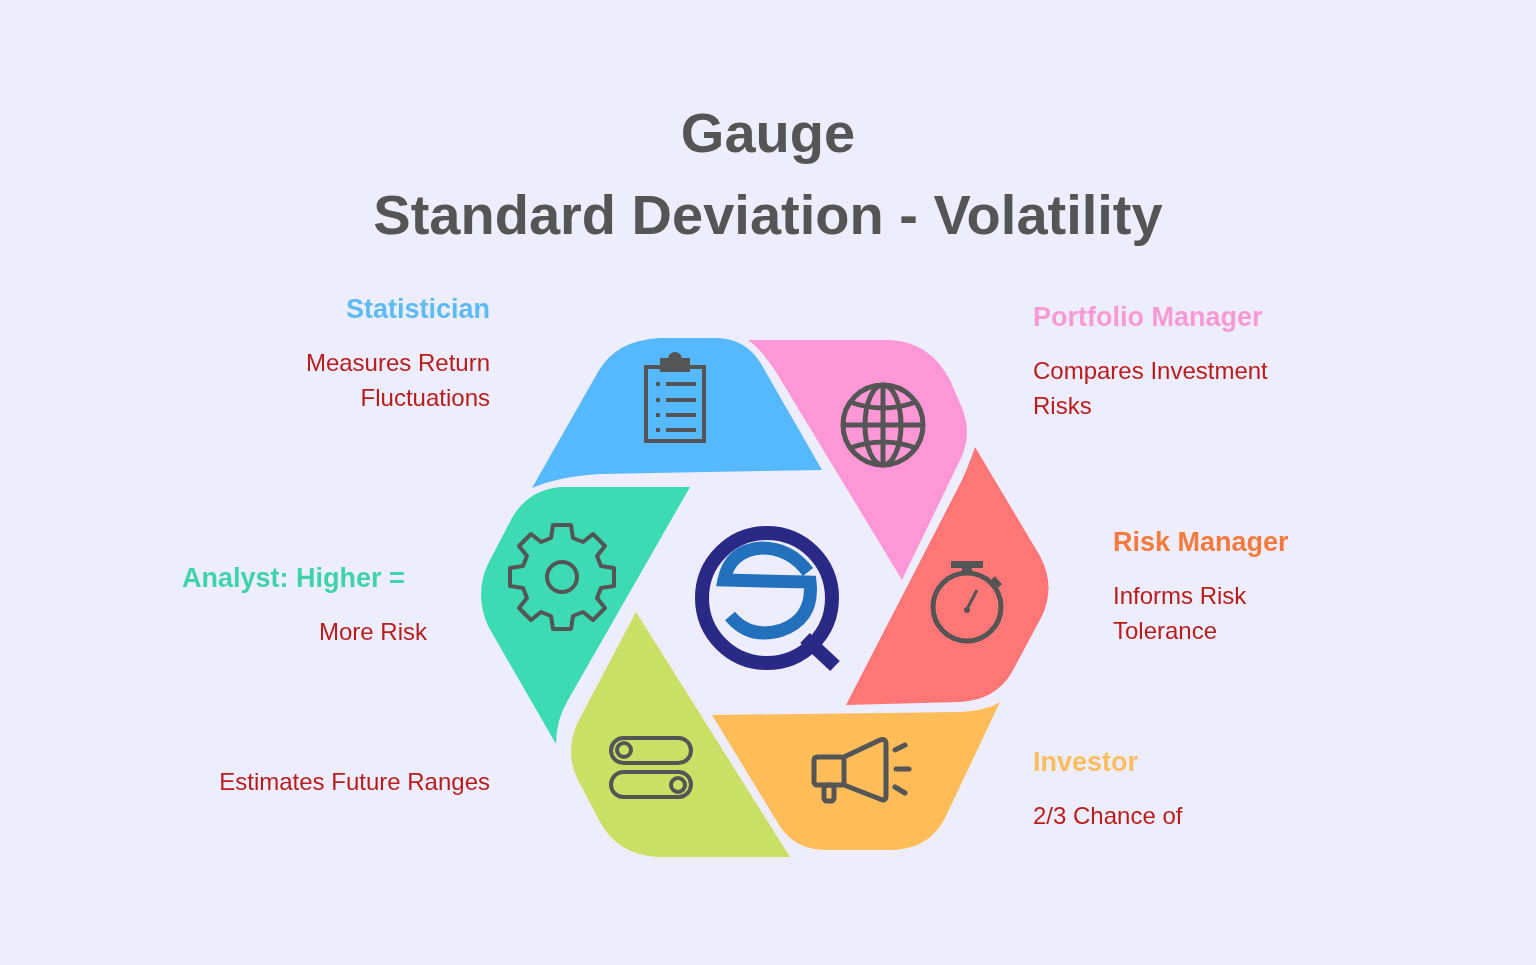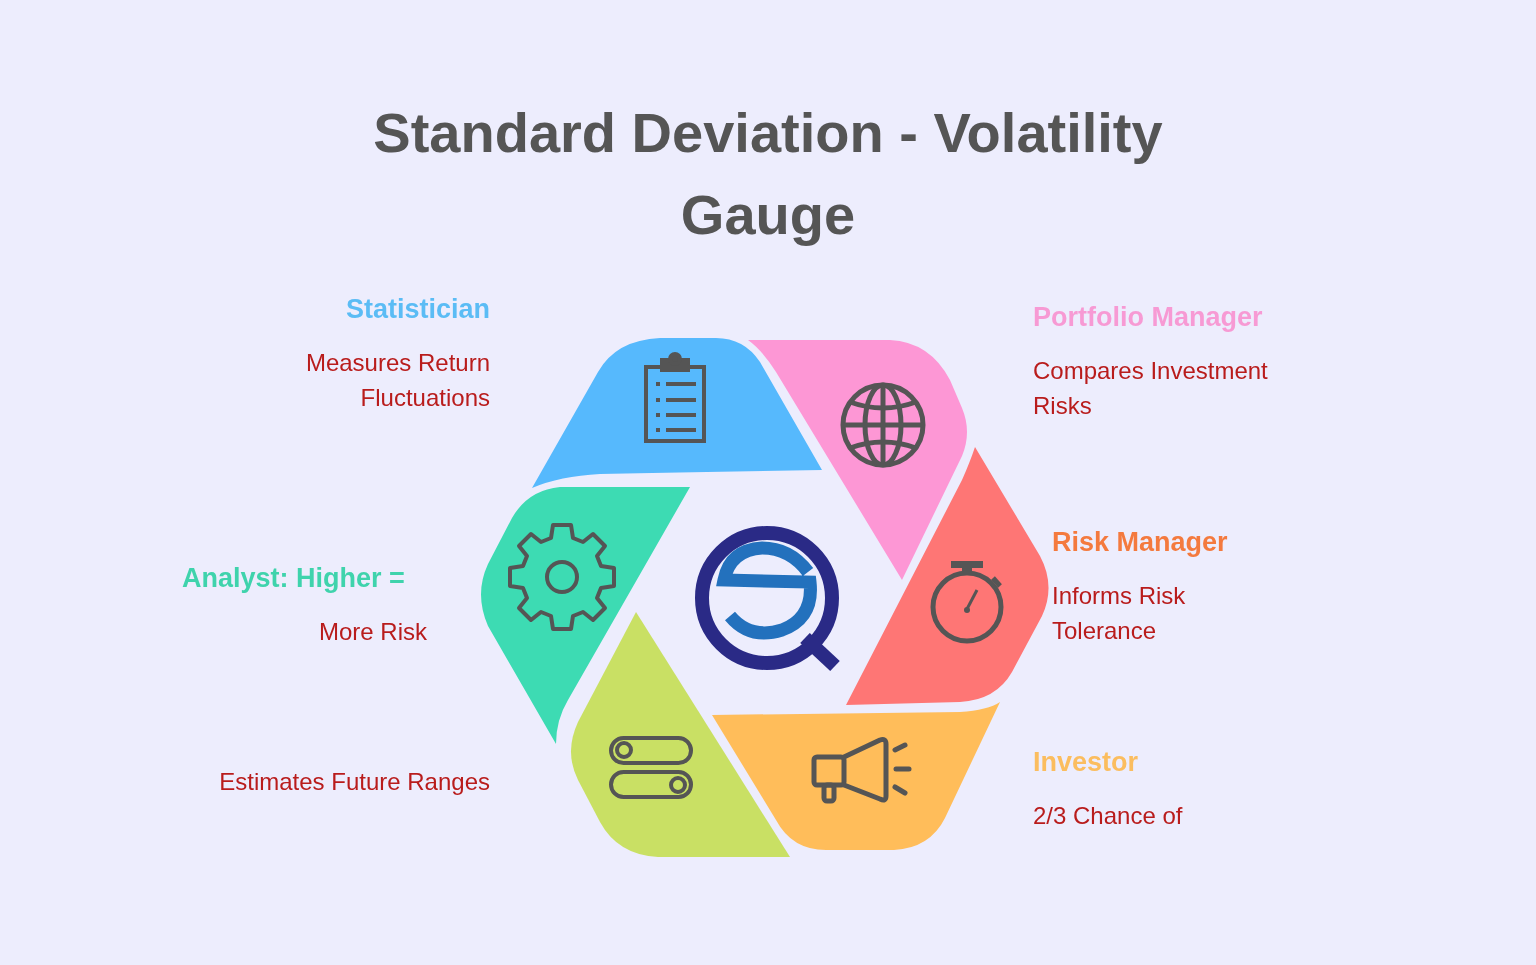--- a/index.html
+++ b/index.html
@@ -14,22 +14,22 @@
   .label { position:absolute; }
   .label .head { font-size:27px; font-weight:bold; line-height:34px; }
   .label .desc { font-size:24px; color:#b91c1c; line-height:35px; margin-top:19px; }
   .right-align { text-align:right; }
   svg.wheel { position:absolute; left:0; top:0; }
 </style>
 </head>
 <body>
 
 <div class="title">
+  <div>Gauge</div>
   <div>Standard Deviation - Volatility</div>
-  <div>Gauge</div>
 </div>
 
 <svg class="wheel" width="1536" height="965" viewBox="0 0 1536 965">
 
   <g>
     <path d="M532,488 L598,372 Q616,340 660,338 L716,338 Q744,338 760,362 L822,470 Q700,472 600,474 Q560,476 532,488 Z" fill="#56b9fd"></path>
   </g>
 
   <g>
     <path d="M748,340 L890,340 Q930,342 950,380 L962,408 Q972,432 962,456 L902,580 L776,372 Q762,350 748,340 Z" fill="#fd97d5"></path>
@@ -120,21 +120,21 @@
 </div>
 
 <div class="label" style="left:1033px; top:300px; width:320px;">
   <div class="head" style="color:#f79ad4;">Portfolio Manager</div>
   <div class="desc">
     <div>Compares Investment</div>
     <div>Risks</div>
   </div>
 </div>
 
-<div class="label" style="left:1052px; top:525px; width:260px;">
+<div class="label" style="left:1113px; top:525px; width:260px;">
   <div class="head" style="color:#f47a3e;">Risk Manager</div>
   <div class="desc">
     <div>Informs Risk</div>
     <div>Tolerance</div>
   </div>
 </div>
 
 <div class="label" style="left:1033px; top:745px; width:300px;">
   <div class="head" style="color:#fbbd5f;">Investor</div>
   <div class="desc">

